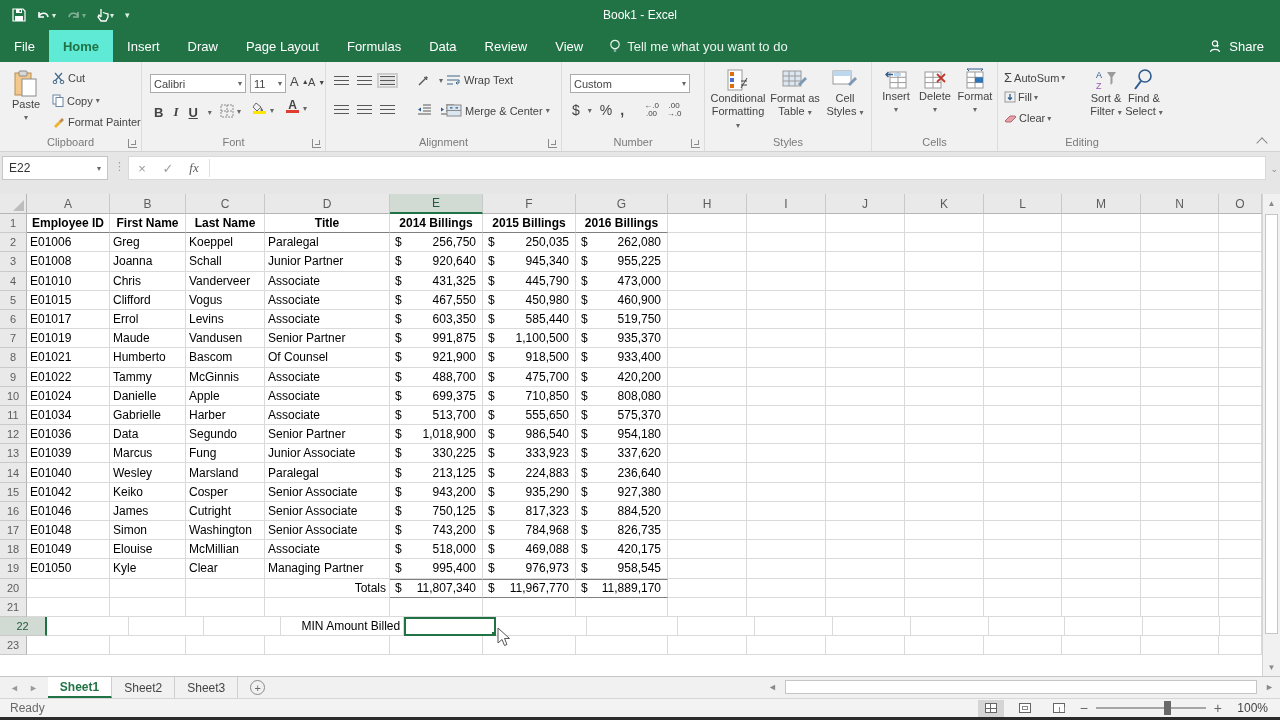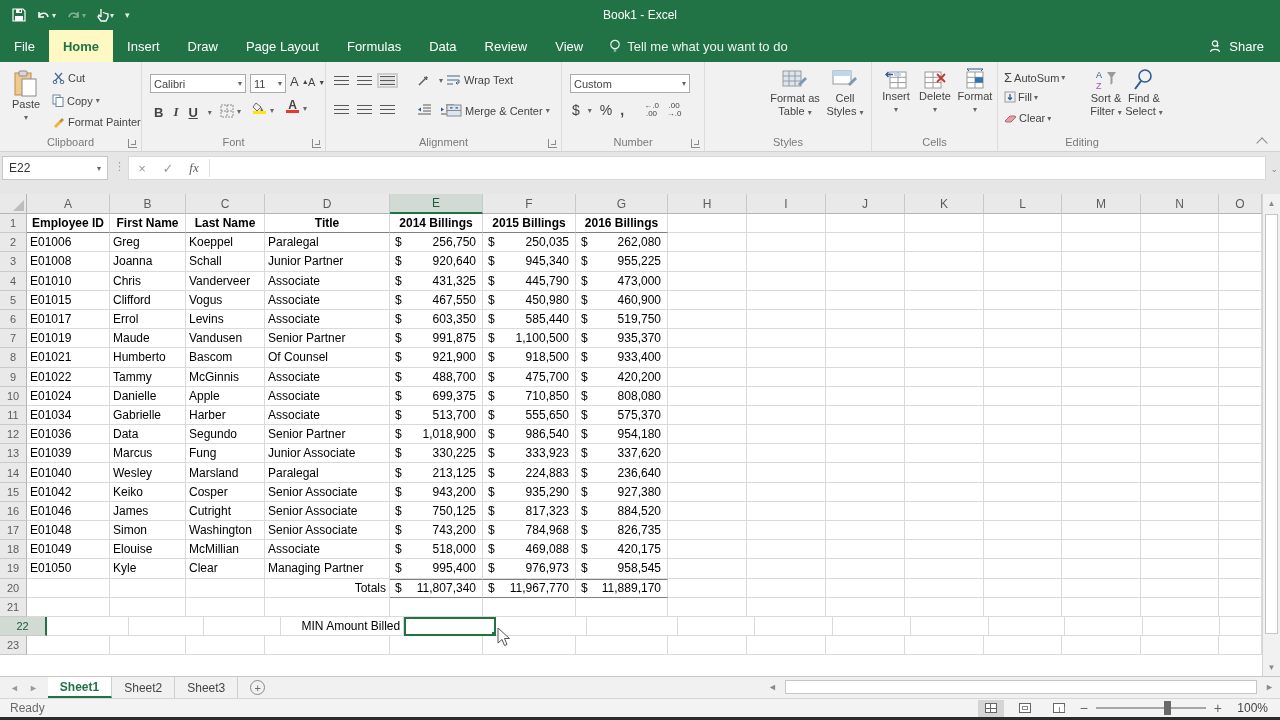--- a/index.html
+++ b/index.html
@@ -19,21 +19,21 @@
   .signin { font-size:12px; margin-right:26px; }
   .winbtn { width:44px; height:30px; display:flex; align-items:center; justify-content:center; color:#fff; }
   .restore-ic { position:relative; width:10px; height:10px; }
   .restore-ic i { position:absolute; border:1px solid #fff; width:8px; height:8px; display:block; }
   .restore-ic i:first-child { top:0; right:0; }
   .restore-ic i:last-child { bottom:0; left:0; background:#217346; }
 
   
   .tabrow { position:absolute; top:30px; left:0; right:0; height:32px; background:#217346; display:flex; align-items:stretch; color:#fff; }
   .rtab { display:flex; align-items:center; padding:0 14px; font-size:13px; cursor:default; }
-  .rtab.active { background:#fef9c3; color:#217346; font-weight:bold; }
+  .rtab.active { background:#5eead4; color:#217346; font-weight:bold; }
   .tellme { display:flex; align-items:center; gap:6px; padding:0 12px; font-size:13px; color:#eaf4ee; }
   .share { margin-left:auto; display:flex; align-items:center; gap:6px; padding:0 16px; font-size:13px; }
 
   
   .ribbon { position:absolute; top:62px; left:0; right:0; height:90px; background:#f1f1f1; border-bottom:1px solid #d2d2d2; font-size:11px; color:#444; }
   .rgroup { position:absolute; top:0; bottom:0; border-right:1px solid #dcdcdc; }
   .glabel { position:absolute; bottom:3px; left:0; right:0; text-align:center; color:#7a7a7a; font-size:11px; }
   .dlg { position:absolute; bottom:3px; right:4px; width:9px; height:9px; border-left:1px solid #8a8a8a; border-bottom:1px solid #8a8a8a; }
   .dlg::after { content:""; position:absolute; right:1px; top:1px; width:4px; height:4px; border-right:1px solid #8a8a8a; border-bottom:1px solid #8a8a8a; }
   .bigbtn { position:absolute; display:flex; flex-direction:column; align-items:center; text-align:center; line-height:13px; }
@@ -323,20 +323,31 @@
         <span style="font-weight:bold;">,</span>
         <span style="width:4px;"></span>
         <span style="font-size:8px;line-height:8px;text-align:center;">←.0<br><span>.00</span></span>
         <span style="font-size:8px;line-height:8px;text-align:center;"><span>.00</span><br>→<span>.0</span></span>
       </div>
       <span class="glabel">Number</span>
       <span class="dlg"></span>
     </div>
 
     <div class="rgroup" style="left:705px;width:167px;">
+      <div class="bigbtn" style="left:4px;top:6px;width:58px;">
+        <svg width="24" height="24" viewBox="0 0 24 24">
+            <rect x="2" y="2" width="14" height="20" fill="#fff" stroke="#9a9a9a"></rect>
+            <rect x="4" y="4" width="4" height="4" fill="#e26b0a"></rect>
+            <rect x="4" y="10" width="4" height="4" fill="#4472c4"></rect>
+            <rect x="4" y="16" width="4" height="4" fill="#e26b0a"></rect>
+            <path d="M15 13 l6 0 M15 17 l6 0 M21 10 l-6 10" stroke="#444" fill="none"></path>
+          </svg>
+        <span>Conditional</span>
+        <span><span>Formatting</span> <span class="caret">▾</span></span>
+      </div>
       <div class="bigbtn" style="left:64px;top:6px;width:52px;">
         <svg width="26" height="24" viewBox="0 0 26 24">
             <rect x="1" y="3" width="18" height="15" fill="#dce6f1" stroke="#9a9a9a"></rect>
             <path d="M1 8h18 M1 13h18 M7 3v15 M13 3v15" stroke="#9a9a9a"></path>
             <path d="M16 16 L23 9 L25 11 L18 18z" fill="#7c98b4"></path>
           </svg>
         <span>Format as</span>
         <span><span>Table</span> <span class="caret">▾</span></span>
       </div>
       <div class="bigbtn" style="left:118px;top:6px;width:44px;">

